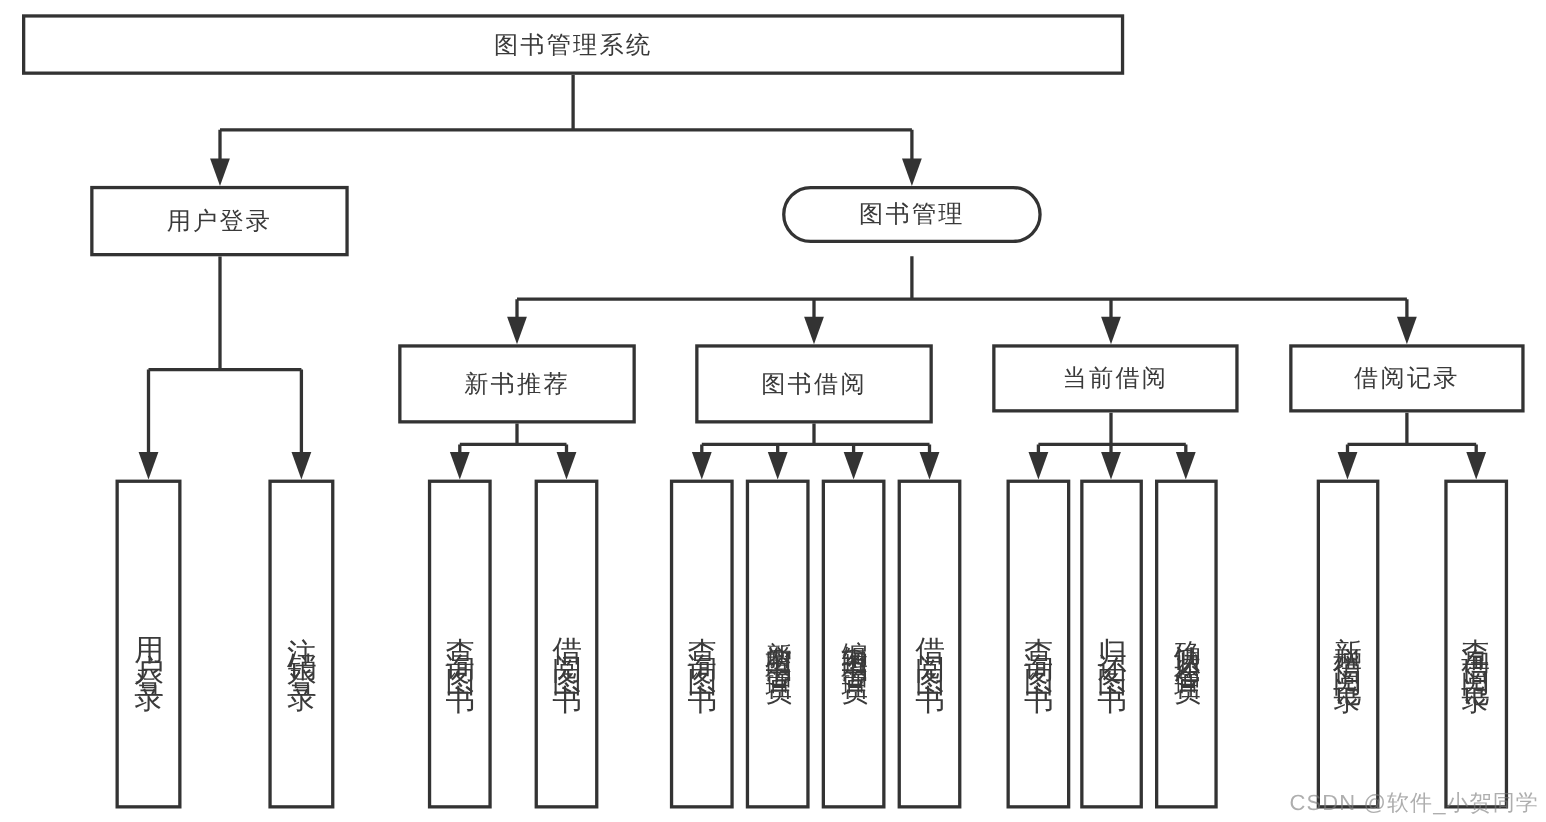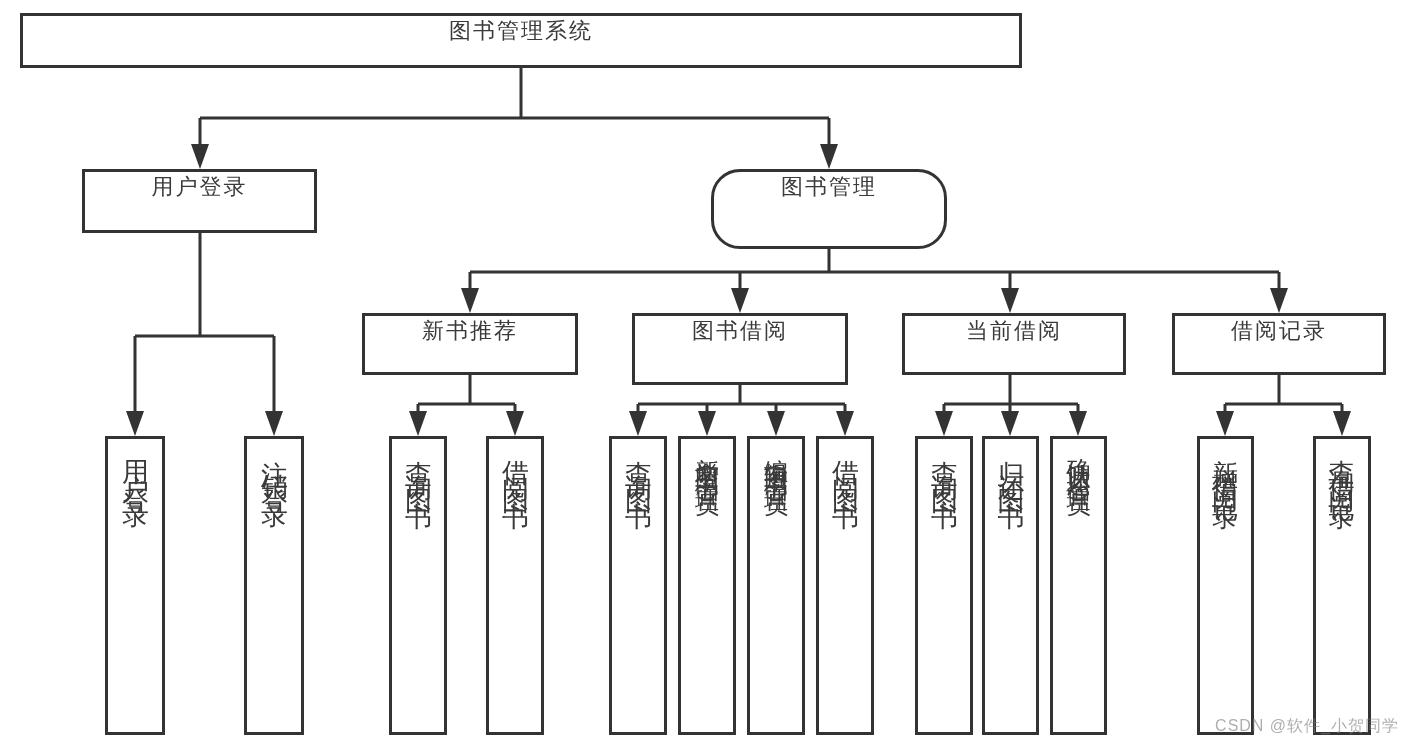--- a/index.html
+++ b/index.html
@@ -21,21 +21,21 @@
     width: 1405px; height: 747px;
     z-index: 1;
   }
   .node {
     position: absolute;
     box-sizing: border-box;
     border: 3px solid #333333;
     background: #ffffff;
     color: #3a3a3a;
     display: flex;
-    align-items: flex-start;
+    align-items: center;
     justify-content: center;
     z-index: 2;
   }
   .node.h {
     font-size: 22px;
     letter-spacing: 2px;
     white-space: nowrap;
   }
   .node.v .vtext {
     writing-mode: vertical-lr;
@@ -44,21 +44,21 @@
     line-height: 1;
     white-space: nowrap;
   }
   .node.v .vtext.ls4 { letter-spacing: 14px; font-size: 27px; }
   .node.v .vtext.ls6 { letter-spacing: 9px;  font-size: 26px; }
   .node.v .vtext.ls9 { letter-spacing: 5px;  font-size: 24px; }
   .watermark {
     position: absolute;
     top: 716px;
     right: 6px;
-    font-size: 16px;
+    font-size: 20px;
     letter-spacing: 1px;
     color: rgba(125,125,125,0.62);
     z-index: 5;
     white-space: nowrap;
   }
 </style>
 </head>
 <body>
 
 <div class="canvas">
@@ -96,25 +96,25 @@
     </g>
   </svg>
 
   <div class="node h" style="left:20px; top:13px; width:1002px; height:55px;">
     <span>图书管理系统</span>
   </div>
 
   <div class="node h" style="left:82px; top:169px; width:235px; height:64px;">
     <span>用户登录</span>
   </div>
-  <div class="node h" style="left:711px; top:169px; width:236px; height:80px;border-radius:29px;">
+  <div class="node h" style="left:711px; top:169px; width:236px; height:52px;border-radius:29px;">
     <span>图书管理</span>
   </div>
 
-  <div class="node h" style="left:362px; top:313px; width:216px; height:62px;">
+  <div class="node h" style="left:362px; top:313px; width:216px; height:72px;">
     <span>新书推荐</span>
   </div>
   <div class="node h" style="left:632px; top:313px; width:216px; height:72px;">
     <span>图书借阅</span>
   </div>
   <div class="node h" style="left:902px; top:313px; width:224px; height:62px;">
     <span>当前借阅</span>
   </div>
   <div class="node h" style="left:1172px; top:313px; width:214px; height:62px;">
     <span>借阅记录</span>

